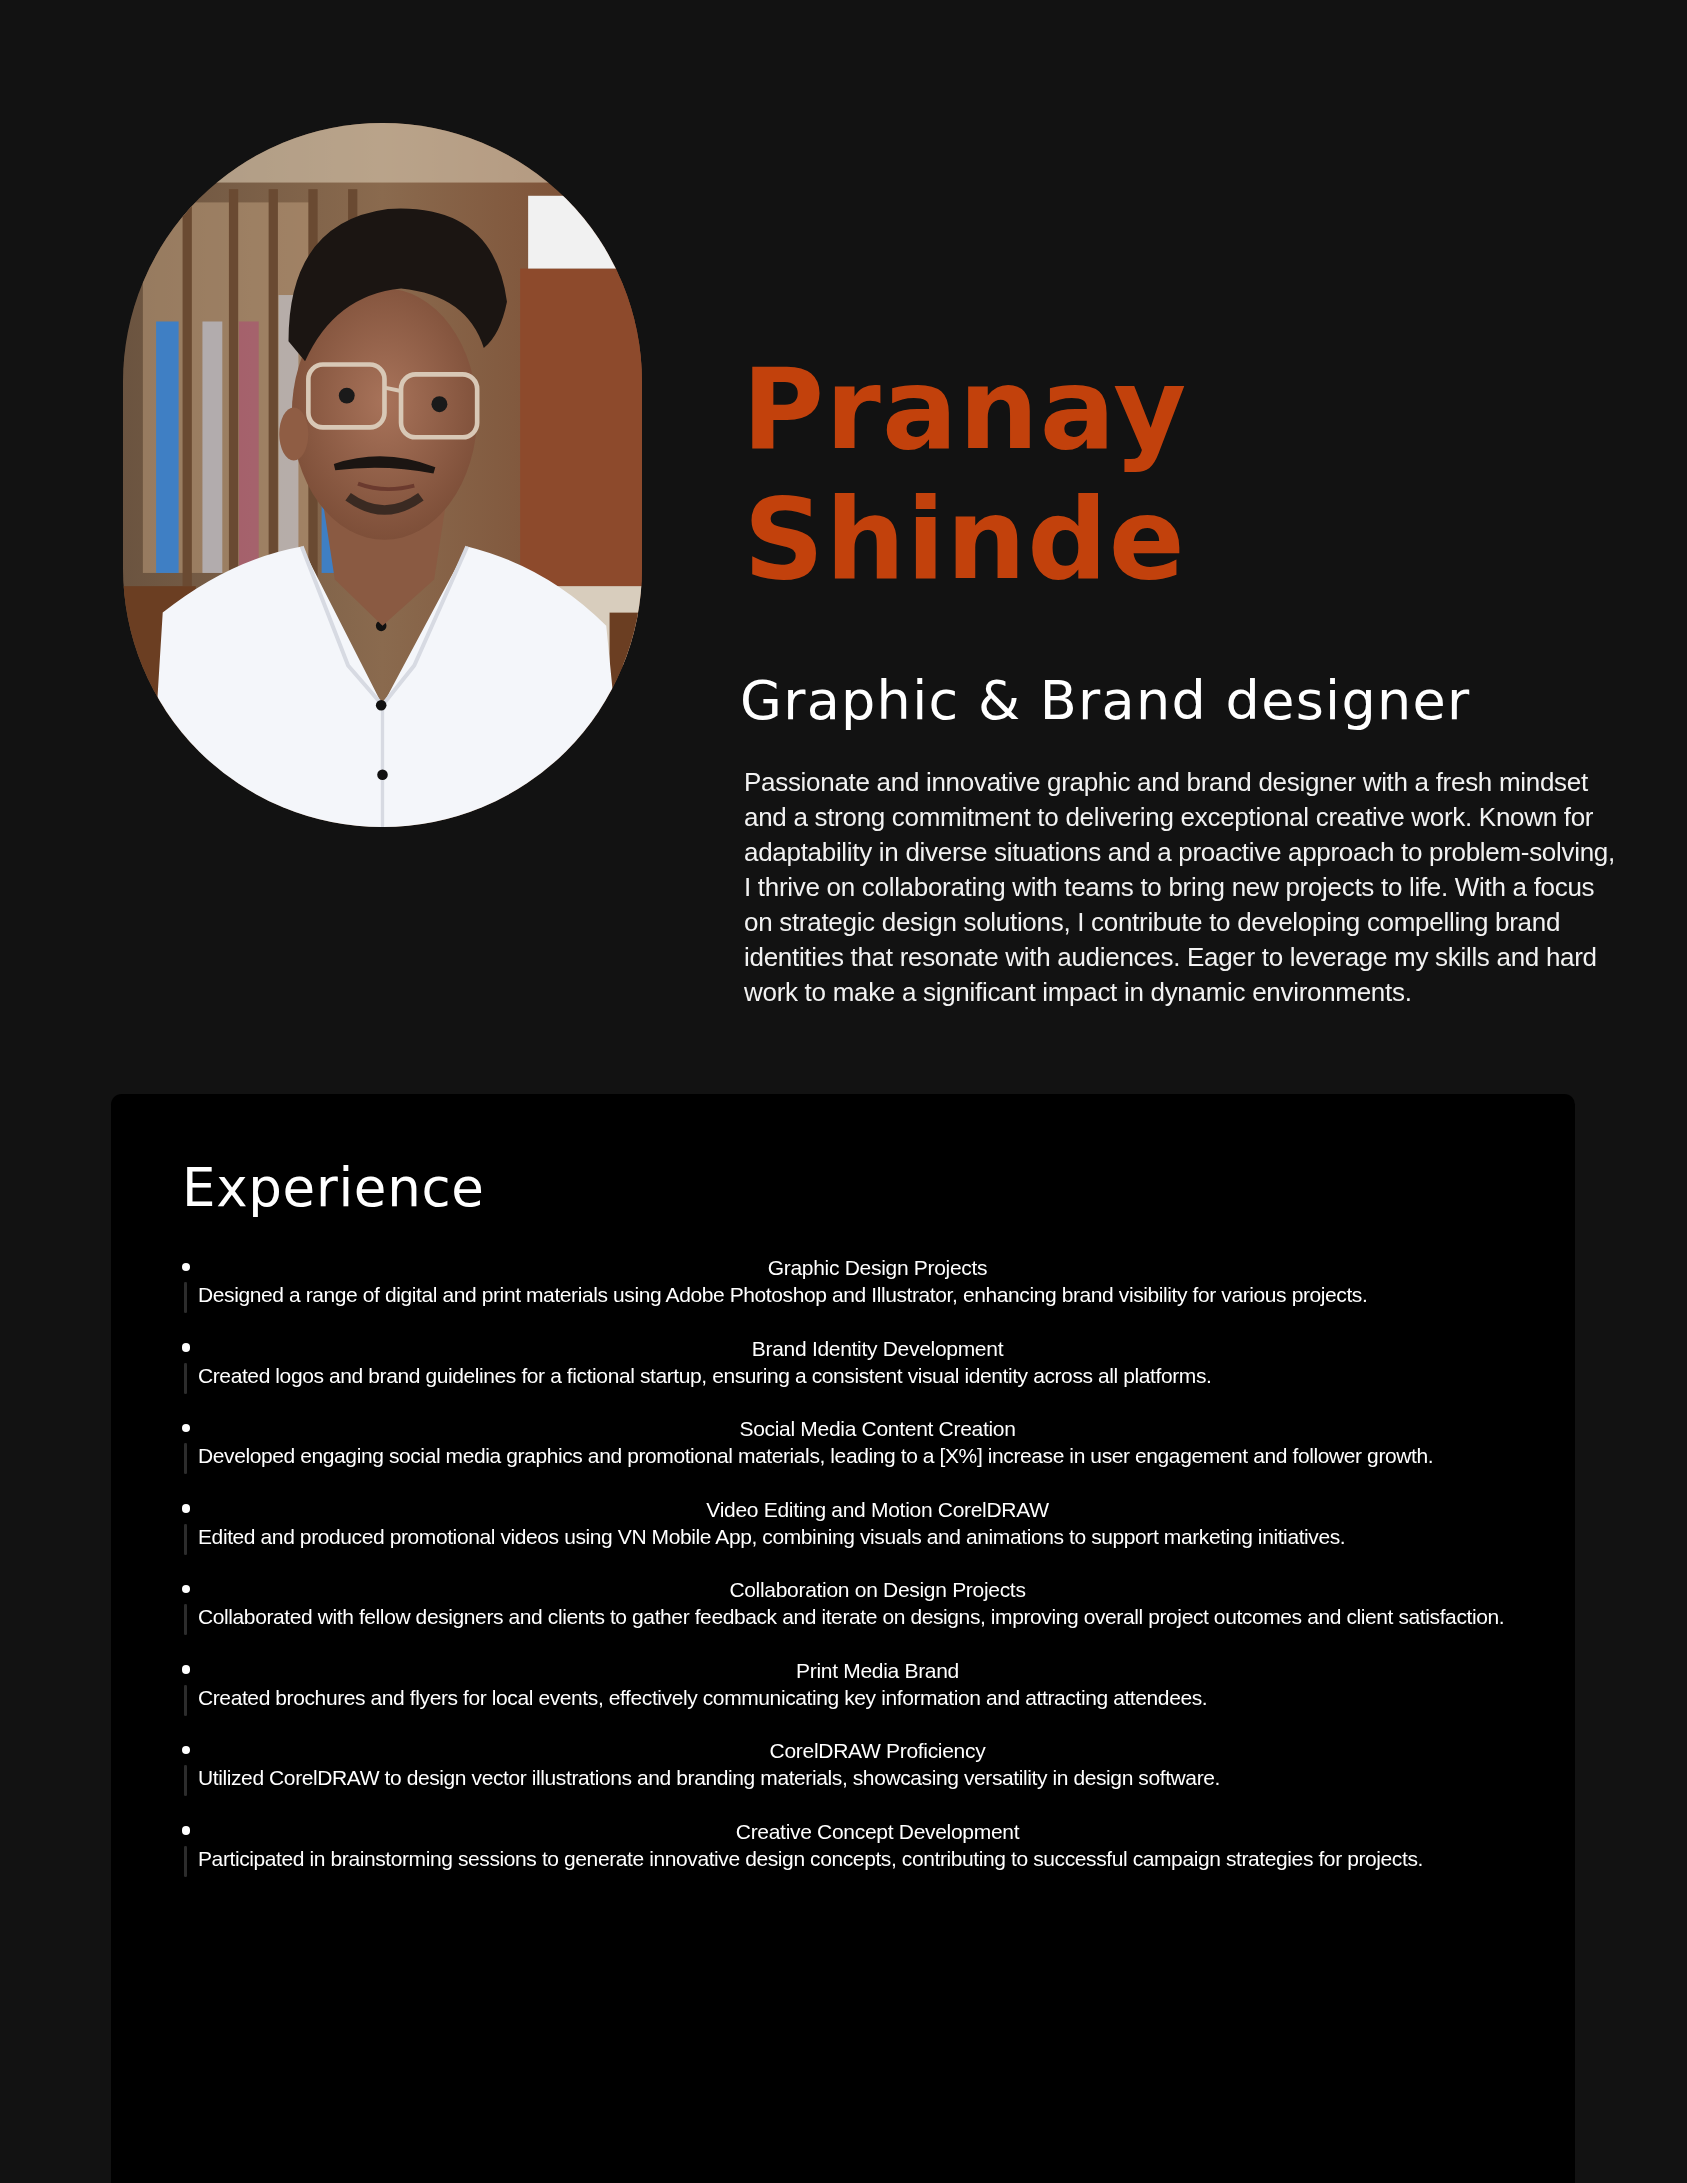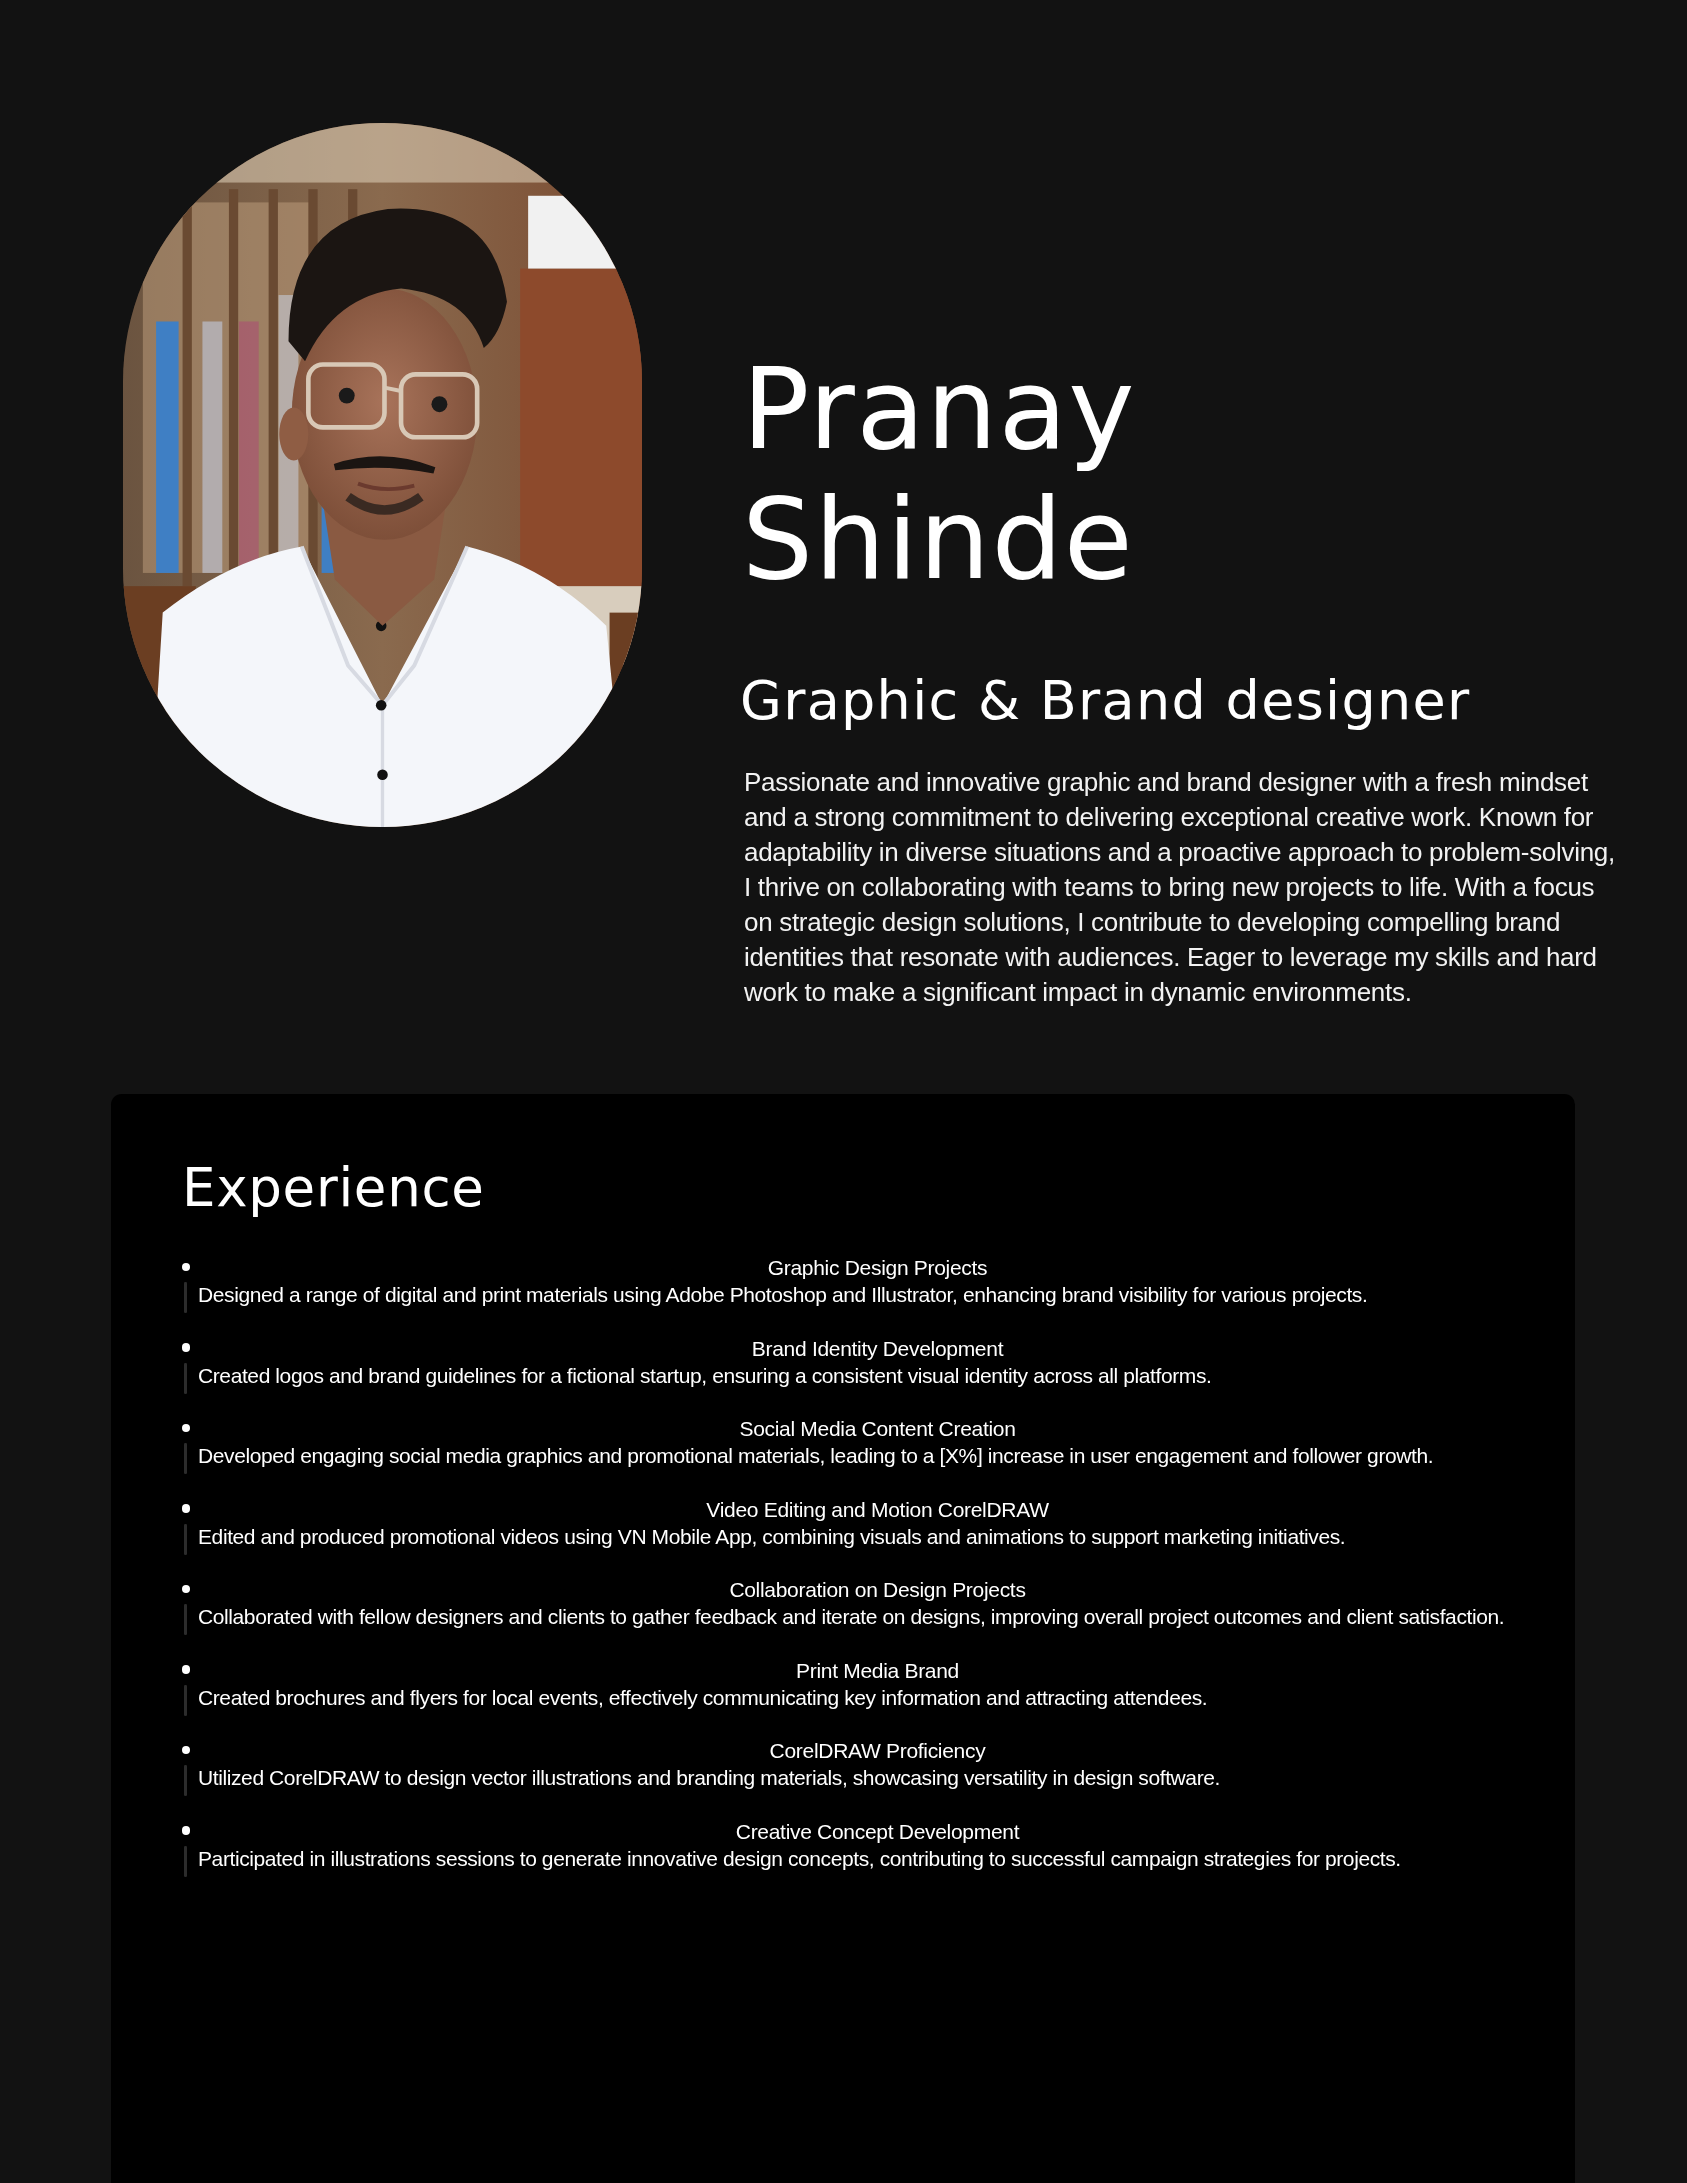--- a/index.html
+++ b/index.html
@@ -18,25 +18,26 @@
       border-radius: 259px;
       overflow: hidden;
       background: #2a1f18;
     }
     .photo-frame svg { width: 100%; height: 100%; display: block; }
 
     .name {
       position: absolute;
       left: 742px; top: 344px;
       font-family: "DejaVu Sans", sans-serif;
-      font-weight: normal;
+      font-weight: bold;
       font-size: 112px;
       line-height: 130px;
       letter-spacing: 1.3px;
-      color: #ffffff;
+      color: #c2410c;
+      text-align: center;
     }
     .name div { white-space: nowrap; }
     .job-title {
       position: absolute;
       left: 740px; top: 668px;
       font-family: "DejaVu Sans", sans-serif;
       font-size: 54px;
       letter-spacing: 1.3px;
       line-height: 66px;
       color: #ffffff;
@@ -239,17 +240,17 @@
     <li class="exp-item">
       <span class="exp-bullet"></span>
       <span class="exp-line"></span>
       <div class="exp-heading">CorelDRAW Proficiency</div>
       <div class="exp-desc">Utilized CorelDRAW to design vector illustrations and branding materials, showcasing versatility in design software.</div>
     </li>
     <li class="exp-item">
       <span class="exp-bullet"></span>
       <span class="exp-line"></span>
       <div class="exp-heading">Creative Concept Development</div>
-      <div class="exp-desc">Participated in illustrations sessions to generate innovative design concepts, contributing to successful campaign strategies for projects.</div>
+      <div class="exp-desc">Participated in brainstorming sessions to generate innovative design concepts, contributing to successful campaign strategies for projects.</div>
     </li>
   </ul>
 </section>
 
 
 </body></html>

